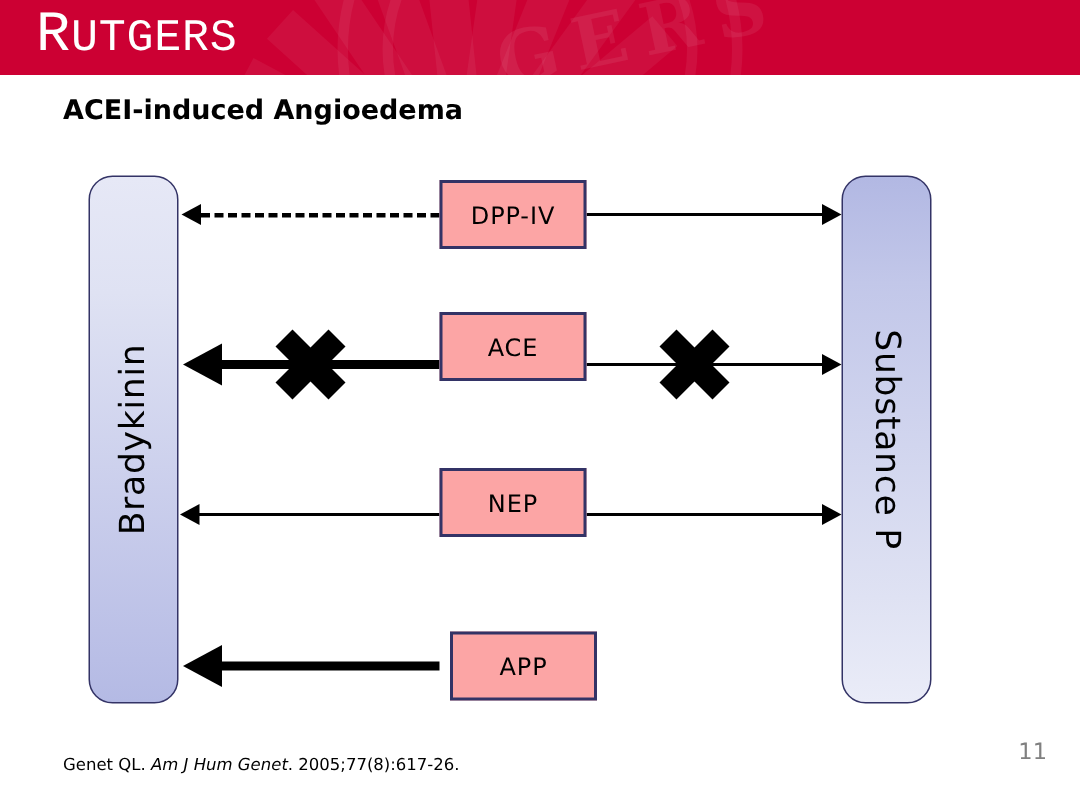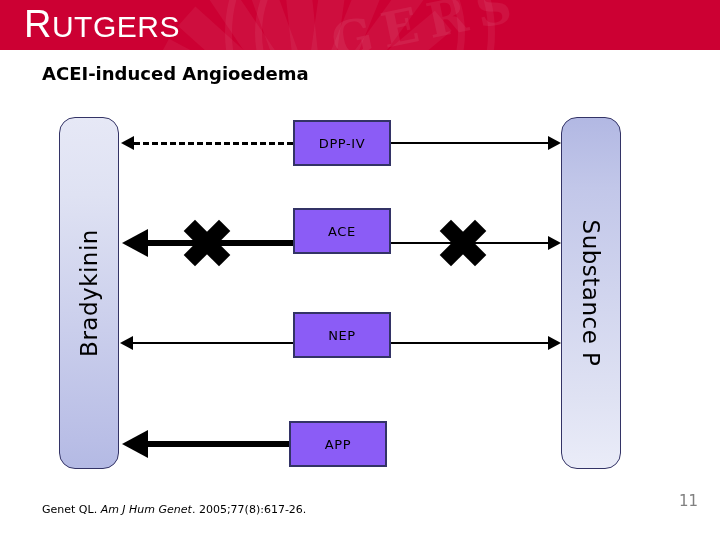--- a/index.html
+++ b/index.html
@@ -49,21 +49,21 @@
     letter-spacing: 10px;
     color: rgba(255,255,255,0.07);
     transform: rotate(-12deg);
     white-space: nowrap;
     pointer-events: none;
   }
   #rutgers-logo {
     position: absolute;
     left: 24px; top: 7px;
     color: #ffffff;
-    font-family: Liberation Sans, sans-serif;
+    font-family: Liberation Mono, monospace;
     font-size: 30px;
     font-weight: normal;
     letter-spacing: 0.5px;
     line-height: 34px;
   }
   #rutgers-logo .cap { font-size: 38px; }
 
   
   #slide-title {
     position: absolute;
@@ -102,34 +102,34 @@
     letter-spacing: 0.5px;
   }
   #bradykinin-label { transform: translate(-50%,-50%) rotate(-90deg); }
   #substance-p-label { transform: translate(-50%,-50%) rotate(90deg); }
 
   
   .enzyme-box {
     position: absolute;
     width: 98px; height: 46px;
     border: 2px solid #333366;
-    background: #8b5cf6;
+    background: #fca5a5;
     box-sizing: border-box;
     display: flex;
     align-items: center;
     justify-content: center;
-    font-size: 13px;
+    font-size: 16px;
     color: #000000;
     letter-spacing: 0.6px;
     z-index: 6;
   }
   #box-dppiv { left: 293px; top: 120px; }
   #box-ace   { left: 293px; top: 208px; }
   #box-nep   { left: 293px; top: 312px; }
-  #box-app   { left: 289px; top: 421px; justify-content: center; }
+  #box-app   { left: 300px; top: 421px; justify-content: center; }
 
   
   .line {
     position: absolute;
     background: #000000;
     z-index: 3;
   }
   .line.thin  { height: 2px; }
   .line.thick { height: 6px; }
   .dashed {

